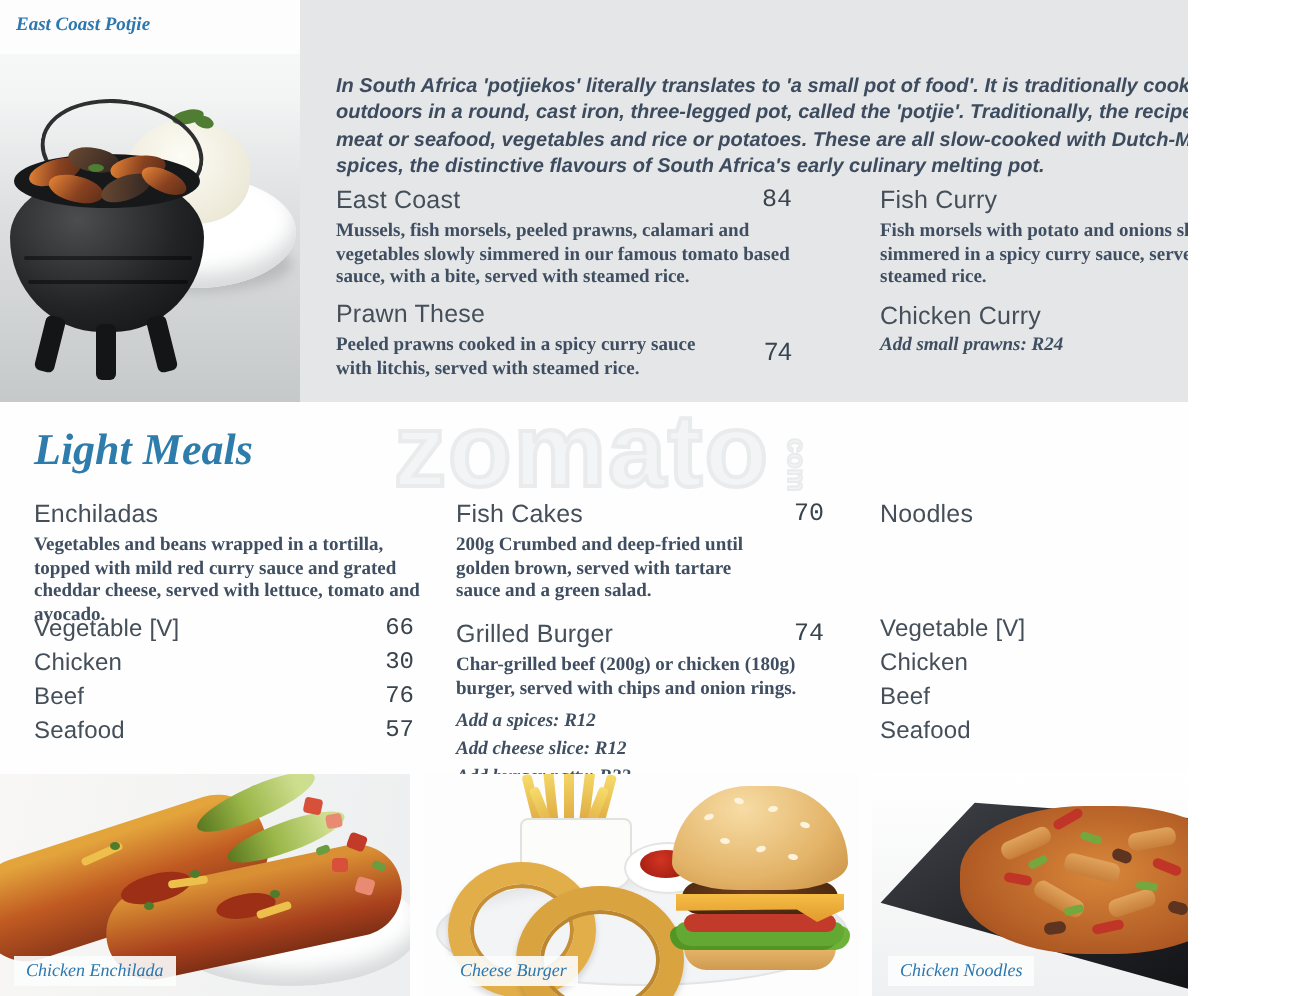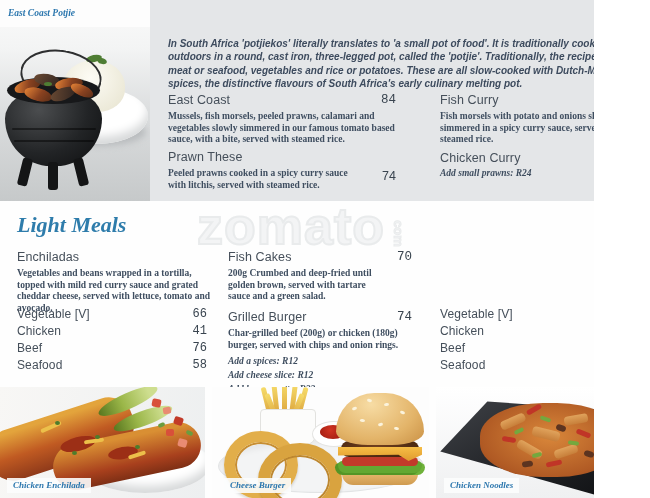--- a/index.html
+++ b/index.html
@@ -59,21 +59,21 @@
     display:inline-block;transform:rotate(90deg) translateX(-6px);}
 
   
   .photo{overflow:hidden;}
   #photo-enchilada{left:0;top:387px;width:205px;height:111px;
     background:linear-gradient(100deg,#f8f7f5 0%,#edeff0 100%);}
   #photo-burger{left:212px;top:387px;width:217px;height:111px;background:#fdfdfd;}
   #photo-noodles{left:436px;top:387px;width:214px;height:111px;
     background:linear-gradient(180deg,#ffffff 0%,#eff0f1 100%);}
   .photo-tag{position:absolute;padding:2px 6px 3px 6px;background:rgba(252,253,253,.9);
-    font-family:"Liberation Serif",serif;font-style:italic;font-weight:700;font-size:9px;
+    font-family:"Liberation Serif",serif;font-style:italic;font-weight:400;font-size:9px;
     color:#2c77ae;white-space:nowrap;}
 
   
   .ench{border-radius:24px;}
   #ench1{background:linear-gradient(180deg,#e3a43c 8%,#c05a22 55%,#8f3a1a);}
   #ench2{background:linear-gradient(180deg,#d98f33 10%,#a8401d 70%,#7e2f15);}
   .salsa{background:#9c2f16;border-radius:50%;}
   .cheese-strand{background:#ecc04a;border-radius:2px;}
   .cilantro{background:#4d7c2c;border-radius:50%;}
   .avocado{background:linear-gradient(90deg,#59771f,#9ab648 40%,#cede8f 85%);border-radius:50%;}
@@ -190,29 +190,29 @@
       <span class="iname">Enchiladas</span>
     </div>
     <div class="idesc" style="width:196px;">Vegetables and beans wrapped in a tortilla, topped with mild red curry sauce and grated cheddar cheese, served with lettuce, tomato and avocado.</div>
   </div>
   <div class="vrow" style="left:17px;top:307px;width:190px;">
     <span class="iname">Vegetable  [V]</span>
     <span class="iprice">66</span>
   </div>
   <div class="vrow" style="left:17px;top:324px;width:190px;">
     <span class="iname">Chicken</span>
-    <span class="iprice">41</span>
+    <span class="iprice">30</span>
   </div>
   <div class="vrow" style="left:17px;top:341px;width:190px;">
     <span class="iname">Beef</span>
     <span class="iprice">76</span>
   </div>
   <div class="vrow" style="left:17px;top:358px;width:190px;">
     <span class="iname">Seafood</span>
-    <span class="iprice">58</span>
+    <span class="iprice">57</span>
   </div>
 
   <div class="item" style="left:228px;top:250px;width:184px;">
     <div class="irow">
       <span class="iname">Fish Cakes</span>
       <span class="iprice">70</span>
     </div>
     <div class="idesc" style="width:158px;">200g Crumbed and deep-fried until golden brown, served with tartare sauce and a green salad.</div>
   </div>
   <div class="item" style="left:228px;top:310px;width:184px;">
@@ -220,20 +220,23 @@
       <span class="iname">Grilled Burger</span>
       <span class="iprice">74</span>
     </div>
     <div class="idesc" style="width:184px;">Char-grilled beef (200g) or chicken (180g) burger, served with chips and onion rings.</div>
     <div class="inote" style="margin-top:5px;">Add a spices: R12</div>
     <div class="inote" style="margin-top:4px;font-style:italic;">Add cheese slice: R12</div>
     <div class="inote" style="margin-top:4px;">Add burger patty: R32</div>
   </div>
 
   <div class="item" style="left:440px;top:250px;width:172px;">
+    <div class="irow">
+      <span class="iname">Noodles</span>
+    </div>
   </div>
   <div class="vrow" style="left:440px;top:307px;width:172px;">
     <span class="iname">Vegetable  [V]</span>
     <span class="iprice">62</span>
   </div>
   <div class="vrow" style="left:440px;top:324px;width:172px;">
     <span class="iname">Chicken</span>
     <span class="iprice">66</span>
   </div>
   <div class="vrow" style="left:440px;top:341px;width:172px;">

